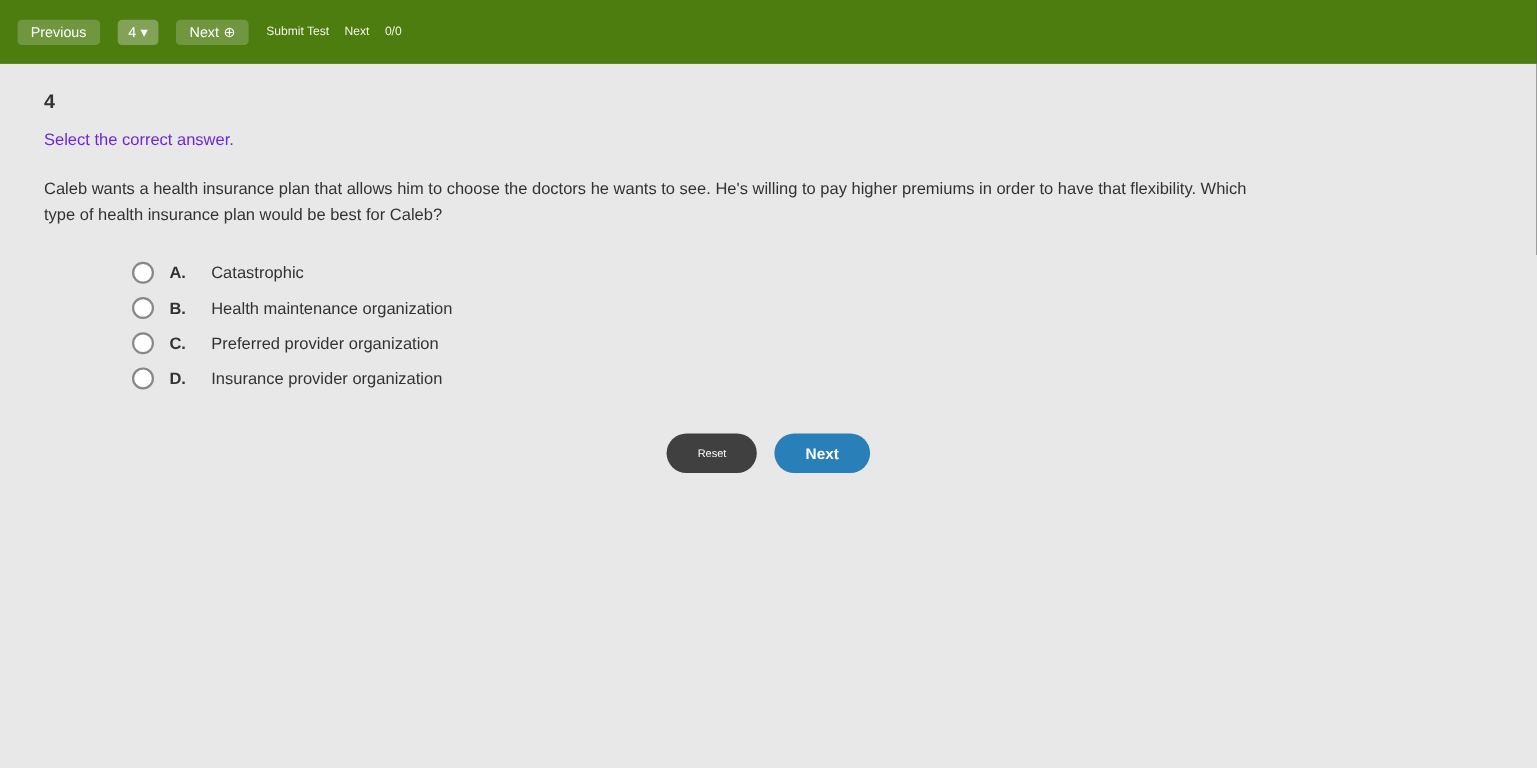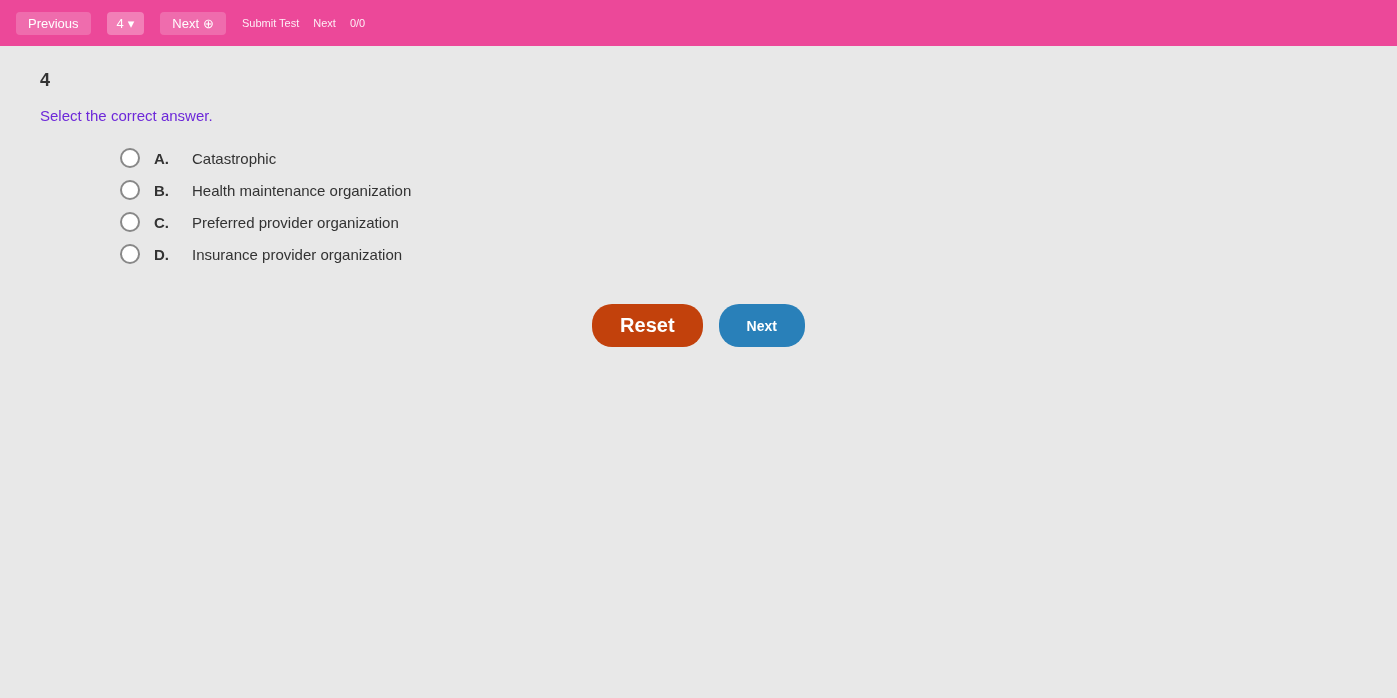--- a/index.html
+++ b/index.html
@@ -8,22 +8,22 @@
       font-family: Arial, sans-serif;
       width: 1397px;
       height: 698px;
       overflow: hidden;
       display: flex;
       flex-direction: column;
     }
 
     
     .top-bar {
-      background: #ec4899;
-      height: 46px;
+      background: #4d7c0f;
+      height: 58px;
       display: flex;
       align-items: center;
       padding: 0 16px;
       gap: 16px;
       flex-shrink: 0;
     }
 
     .nav-btn {
       background: rgba(255,255,255,0.2);
       color: white;
@@ -131,27 +131,27 @@
     }
 
     .button-row {
       display: flex;
       justify-content: center;
       gap: 16px;
       margin-top: 40px;
     }
 
     .btn-reset {
-      background: #c2410c;
+      background: #404040;
       color: white;
       border: none;
       border-radius: 20px;
       padding: 10px 28px;
-      font-size: 20px;
-      font-weight: bold;
+      font-size: 10px;
+      font-weight: normal;
       cursor: pointer;
     }
 
     .btn-next {
       background: #2980b9;
       color: white;
       border: none;
       border-radius: 20px;
       padding: 10px 28px;
       font-size: 14px;
@@ -177,20 +177,21 @@
   <div class="top-right">
     <span>Submit Test</span>
     <span>Next</span>
     <span>0/0</span>
   </div>
 </div>
 
 <div class="main-content">
   <div class="question-number">4</div>
   <div class="instruction">Select the correct answer.</div>
+  <div class="question-text">Caleb wants a health insurance plan that allows him to choose the doctors he wants to see. He's willing to pay higher premiums in order to have that flexibility. Which type of health insurance plan would be best for Caleb?</div>
 
   <ul class="options-list">
   <li class="option-item">
         <div class="radio-circle"></div>
         <span class="option-letter">A.</span>
         <span class="option-text">Catastrophic</span>
       </li>
       <li class="option-item">
         <div class="radio-circle"></div>
         <span class="option-letter">B.</span>

